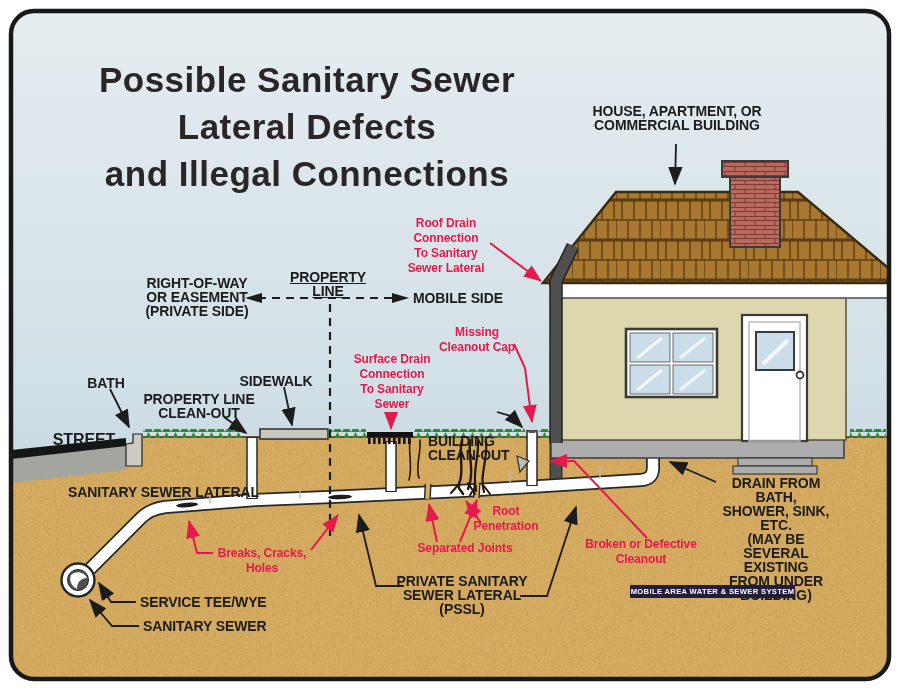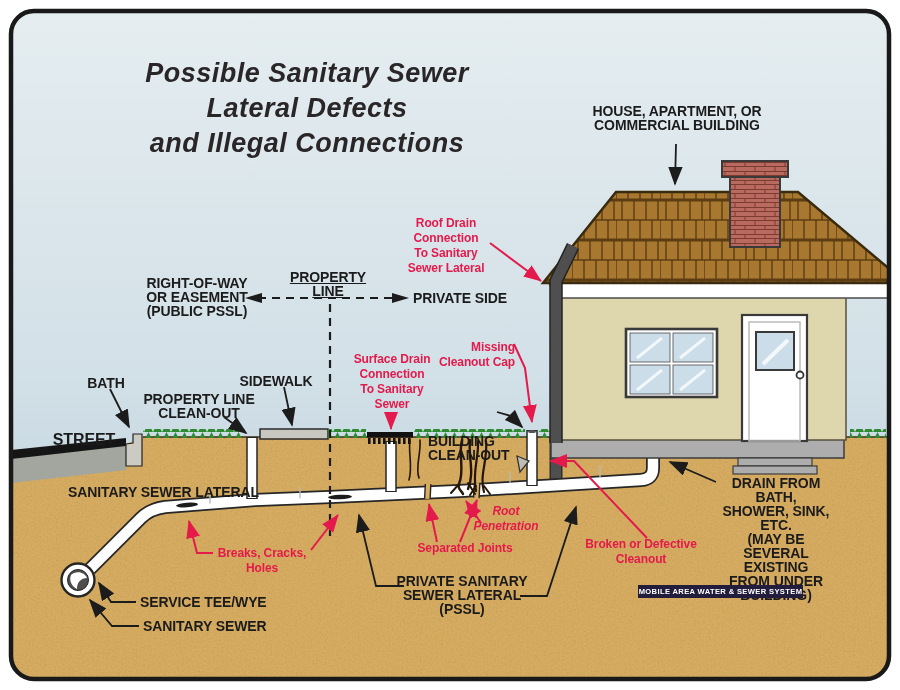--- a/index.html
+++ b/index.html
@@ -5,31 +5,31 @@
   html,body{margin:0;padding:0;background:#ffffff;}
   #scene{position:relative;width:900px;height:690px;background:#ffffff;overflow:hidden;
          font-family:"Liberation Sans", sans-serif;}
   #diagram-svg{position:absolute;left:0;top:0;}
   .lbl{position:absolute;white-space:pre-line;font-weight:bold;}
   .lb{color:#1b1b1b;font-size:14px;line-height:14px;letter-spacing:-0.1px;}
   .lr{color:#e41a4c;font-size:12px;line-height:15px;letter-spacing:-0.1px;}
   .ctr{transform:translateX(-50%);text-align:center;}
   .lft{text-align:left;}
   #title{position:absolute;left:307px;top:56px;transform:translateX(-50%);
-         text-align:center;color:#2a2628;font-size:27px;line-height:35px;
-         font-weight:bold;font-style:italic;letter-spacing:0.5px;white-space:pre-line;}
+         text-align:center;color:#2a2628;font-size:35px;line-height:47px;
+         font-weight:bold;letter-spacing:0.5px;white-space:pre-line;}
   #logo{position:absolute;left:630px;top:584px;}
   #logo .mark{display:flex;align-items:flex-end;height:60px;}
   #logo .maw{font-size:54px;line-height:54px;font-weight:bold;letter-spacing:-4px;
              color:#221d3c;transform:scaleY(1.04);transform-origin:bottom;}
   #logo .waves{margin-left:2px;margin-bottom:-3px;}
   #logo .bar{margin-top:1px;width:165px;height:13px;background:#221d3c;
              display:flex;align-items:center;justify-content:center;
              color:#ffffff;font-size:7.6px;font-weight:bold;letter-spacing:0.35px;
-             white-space:nowrap;margin-left:8px;}
+             white-space:nowrap;}
 </style>
 </head>
 <body>
 
 <div id="scene">
 
 <svg id="diagram-svg" width="900" height="690" viewBox="0 0 900 690">
   <defs>
     <clipPath id="frameClip">
           <rect x="11" y="11" width="878" height="668" rx="23"></rect>
@@ -218,24 +218,24 @@
 </svg>
 
 <div id="title">Possible Sanitary Sewer
 Lateral Defects
 and Illegal Connections</div>
 
 <div class="lbl lb ctr" style="left:677px;top:104px;">HOUSE, APARTMENT, OR
 COMMERCIAL BUILDING</div>
 <div class="lbl lb ctr" style="left:197px;top:276px;">RIGHT-OF-WAY
 OR EASEMENT
-(PUBLIC PSSL)</div>
+(PRIVATE SIDE)</div>
 <div class="lbl lb ctr" style="left:328px;top:270px;text-decoration:underline;">PROPERTY
 LINE</div>
-<div class="lbl lb lft" style="left:413px;top:291px;">PRIVATE SIDE</div>
+<div class="lbl lb lft" style="left:413px;top:291px;">MOBILE SIDE</div>
 <div class="lbl lb ctr" style="left:106px;top:376px;">BATH</div>
 <div class="lbl lb ctr" style="left:199px;top:392px;">PROPERTY LINE
 CLEAN-OUT</div>
 <div class="lbl lb ctr" style="left:276px;top:374px;">SIDEWALK</div>
 <div class="lbl lb ctr" style="left:84px;top:433px;font-size:16px;">STREET</div>
 <div class="lbl lb lft" style="left:428px;top:402px;margin-top:32px;">BUILDING
 CLEAN-OUT</div>
 <div class="lbl lb lft" style="left:68px;top:485px;">SANITARY SEWER LATERAL</div>
 <div class="lbl lb ctr" style="left:776px;top:476px;">DRAIN FROM BATH,
 SHOWER, SINK, ETC.
@@ -244,30 +244,30 @@
 <div class="lbl lb ctr" style="left:462px;top:574px;">PRIVATE SANITARY
 SEWER LATERAL
 (PSSL)</div>
 <div class="lbl lb lft" style="left:140px;top:595px;">SERVICE TEE/WYE</div>
 <div class="lbl lb lft" style="left:143px;top:619px;text-align:center;">SANITARY SEWER</div>
 
 <div class="lbl lr ctr" style="left:446px;top:216px;">Roof Drain
 Connection
 To Sanitary
 Sewer Lateral</div>
-<div class="lbl lr ctr" style="left:477px;top:340px;text-align:right;">Missing
+<div class="lbl lr ctr" style="left:477px;top:325px;">Missing
 Cleanout Cap</div>
 <div class="lbl lr ctr" style="left:392px;top:352px;">Surface Drain
 Connection
 To Sanitary
 Sewer</div>
 <div class="lbl lr ctr" style="left:262px;top:546px;">Breaks, Cracks,
 Holes</div>
 <div class="lbl lr ctr" style="left:465px;top:541px;">Separated Joints</div>
-<div class="lbl lr ctr" style="left:506px;top:504px;font-style:italic;">Root
+<div class="lbl lr ctr" style="left:506px;top:504px;">Root
 Penetration</div>
 <div class="lbl lr ctr" style="left:641px;top:537px;">Broken or Defective
 Cleanout</div>
 
 <div id="logo">
   <div class="bar">MOBILE AREA WATER &amp; SEWER SYSTEM</div>
 </div>
 
 </div>
 

